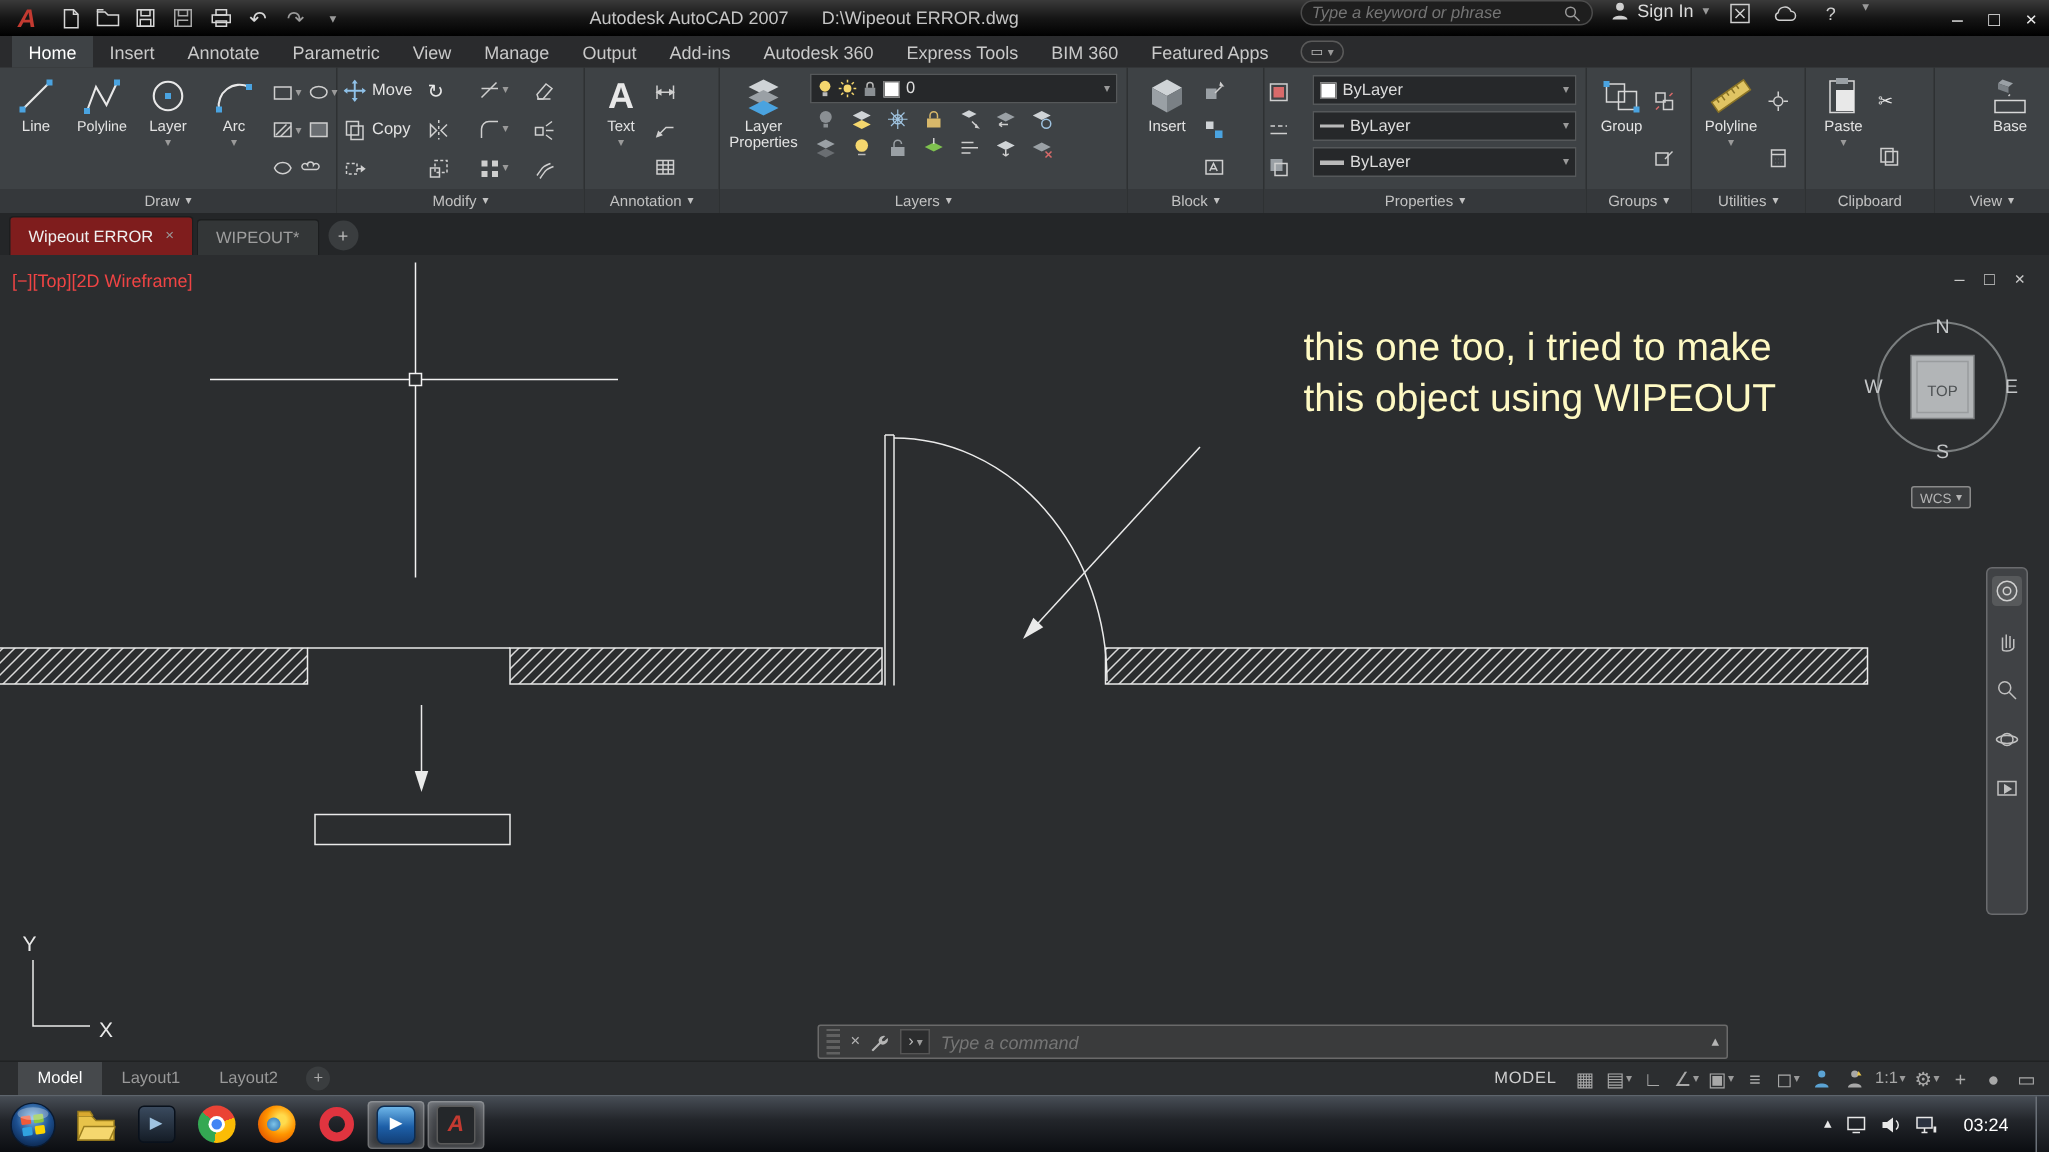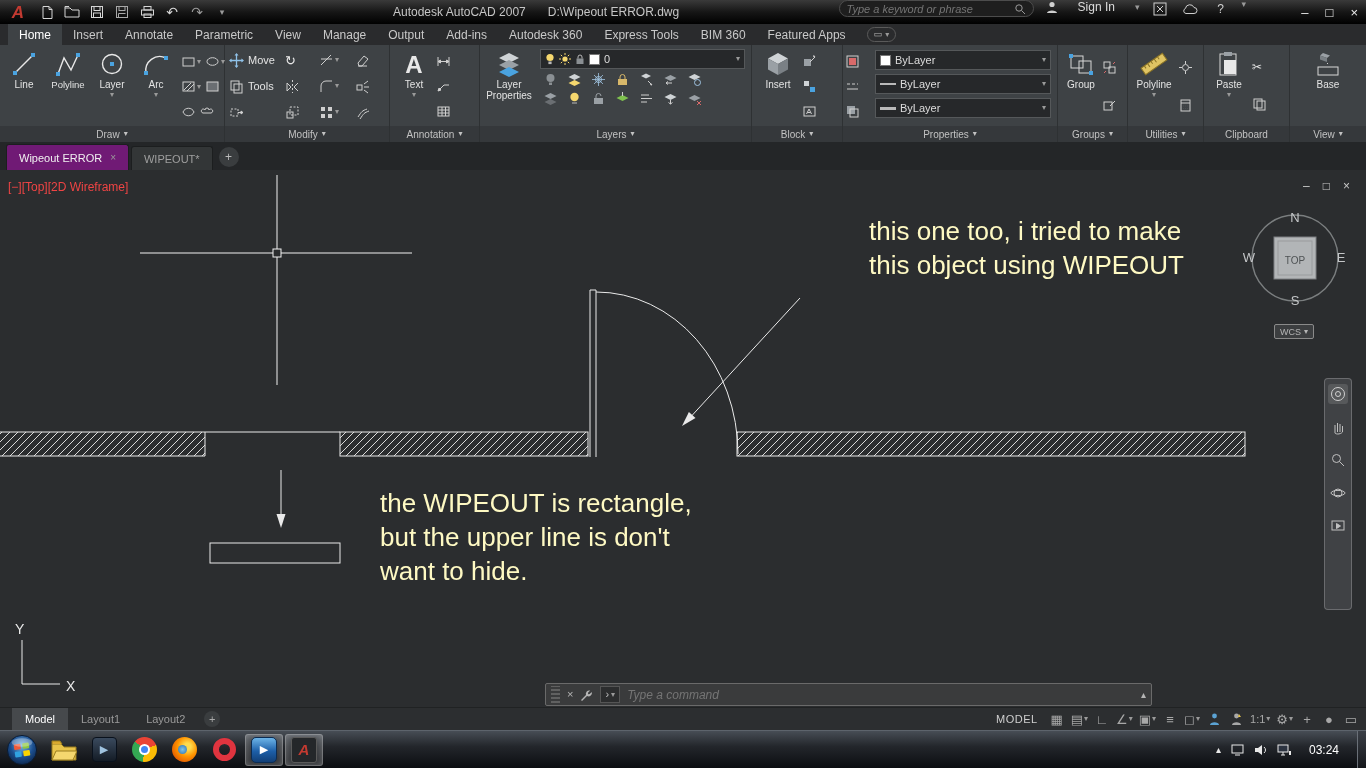--- a/index.html
+++ b/index.html
@@ -10,21 +10,21 @@
 .c-dim{color:#9a9a9a}.c-blue{color:#5ba3d4}.c-wh{color:#e8e8e8}.c-cyan{color:#49b8d8}
 
 .titlebar{position:absolute;left:0;top:0;width:1366px;height:24px;background:linear-gradient(#3a3a3a,#161616 50%,#000);display:flex;align-items:center;color:#c9c9c9;font-size:12px}
 .app-logo{width:36px;height:24px;display:flex;align-items:center;justify-content:center;font-weight:bold;font-style:italic;font-size:17px;color:#c33a31}
 .qat{display:flex;align-items:center;gap:7px;margin-left:2px}
 .qbtn{width:18px;height:18px;display:flex;align-items:center;justify-content:center;color:#d6d6d6}
 .title-text{position:absolute;left:393px;top:0;height:24px;display:flex;align-items:center;gap:22px;color:#c6c6c6}
 .tb-right{position:absolute;right:120px;top:0;height:24px;display:flex;align-items:flex-start;gap:12px}
 .searchbox{width:195px;height:17px;background:#1e1e1e;border:1px solid #4c4c4c;border-radius:9px;display:flex;align-items:center;padding:0 7px;gap:5px}
 .searchbox input{flex:1;min-width:0;background:transparent;border:none;outline:none;color:#a8a8a8;font-size:11px;font-style:italic;font-family:"Liberation Sans",sans-serif}
-.signin{display:flex;align-items:center;gap:20px;color:#dcdcdc}
+.signin{display:flex;align-items:center;gap:6px;color:#dcdcdc}
 .tb-ico{width:18px;height:18px;display:flex;align-items:center;justify-content:center;color:#cfcfcf}
 .win-controls{position:absolute;right:8px;top:0;height:24px;display:flex;align-items:center;gap:17px;color:#eee;font-size:13px}
 .wc{cursor:default}
 
 .rtabs{position:absolute;left:0;top:24px;width:1366px;height:21px;background:#2a2b2d;display:flex;align-items:stretch;padding-left:8px;font-size:12px;color:#c9c9c9}
 .rtab{padding:0 11px;display:flex;align-items:center}
 .rtab.active{background:#3e4245;color:#fff}
 .ribbon-opt{margin-left:10px;align-self:center;height:15px;border:1px solid #5a5a5a;border-radius:8px;display:flex;align-items:center;gap:3px;padding:0 6px;color:#bbb}
 
 .ribbon{position:absolute;left:0;top:45px;width:1366px;height:97px;background:#3e4245;display:flex}
@@ -40,21 +40,21 @@
 .hbtn{display:flex;align-items:center;gap:4px;font-size:11px;color:#e3e3e3;padding-left:2px}
 .mgrid{display:grid;grid-template-columns:58px 34px 36px 34px;grid-template-rows:26px 26px 26px;align-items:center}
 .combo{background:#26282a;border:1px solid #55585a;height:20px;display:flex;align-items:center;font-size:11px;color:#ddd;padding:0 4px;gap:4px}
 .swatch{width:11px;height:11px;background:#fff;border:1px solid #777;flex:none}
 .linesample{width:16px;height:2px;background:#b9b9b9;flex:none}
 .spacer{flex:1}
 .layrows{display:flex;flex-direction:column;gap:4px;padding-top:3px}
 
 .ftabs{position:absolute;left:0;top:142px;width:1366px;height:28px;background:#242628;display:flex;align-items:flex-end;padding-left:6px;gap:2px}
 .ftab{height:24px;display:flex;align-items:center;gap:8px;padding:0 12px;background:#333637;color:#9f9f9f;font-size:11px;border:1px solid #1c1e1f;border-bottom:none;border-radius:3px 3px 0 0}
-.ftab.active{background:#701a75;color:#f0f0f0;height:26px}
+.ftab.active{background:#7f1d1d;color:#f0f0f0;height:26px}
 .ftab-plus{height:20px;width:20px;margin-left:4px;margin-bottom:3px;border-radius:10px;background:#3a3d3f;color:#bbb;display:flex;align-items:center;justify-content:center}
 
 .viewport{position:absolute;left:0;top:170px;width:1366px;height:537px;background:#2b2d2f;overflow:hidden}
 .draw-svg{position:absolute;left:0;top:0}
 .vp-label{position:absolute;left:8px;top:10px;color:#ef4444;font-size:12px}
 .vp-wincontrols{position:absolute;right:16px;top:9px;display:flex;gap:13px;color:#c9c9c9;font-size:12px}
 .note{position:absolute;color:#fef9c3;font-size:26px;line-height:34px;white-space:nowrap}
 .n1{left:869px;top:44px}
 .n2{left:380px;top:316px}
 .n3{left:378px;top:449px}
@@ -327,21 +327,21 @@
             <svg class="mico" viewBox="0 0 15 15" fill="none" stroke="#cfcfcf">
               <path d="M3 10l6-7 4 3-6 7H4z"></path>
               <path d="M3 13h9"></path>
             </svg>
           </div>
         <div class="hbtn">
           <svg class="mico" viewBox="0 0 15 15" fill="none" stroke="#cfcfcf">
               <rect x="2" y="2" width="8" height="9"></rect>
               <rect x="5" y="5" width="8" height="9"></rect>
             </svg>
-          <span>Tools</span>
+          <span>Copy</span>
         </div>
         <div class="mini">
             <svg class="mico" viewBox="0 0 15 15" fill="none" stroke="#cfcfcf">
               <path d="M7.5 1v13" stroke-dasharray="2 2"></path>
               <path d="M2 4l4 4-4 4zM13 4l-4 4 4 4"></path>
             </svg>
           </div>
         <div class="mini">
             <svg class="mico" viewBox="0 0 15 15" fill="none" stroke="#cfcfcf">
               <path d="M2 13V7a5 5 0 0 1 5-5h6"></path>
@@ -731,21 +731,21 @@
               </svg>
             </div>
         </div>
       </div>
       <div class="plabel">
           <span>Clipboard</span>
         </div>
     </div>
 
     <div class="panel" style="width:76px;border-right:none">
-      <div class="pbody" style="justify-content:center">
+      <div class="pbody" style="justify-content:flex-end">
         <div class="bigbtn" style="width:48px">
           <span class="bicon">
               <svg width="28" height="28" viewBox="0 0 28 28" fill="none" stroke="#d8d8d8">
                 <path d="M9 3l7 2.5L13 8 6 5.5z" fill="#9aa0a5" stroke="none"></path>
                 <path d="M6 5.5L13 8v4L6 9.5z" fill="#7a8085" stroke="none"></path>
                 <path d="M14 13l-1 1" stroke="#cfcfcf"></path>
                 <rect x="4" y="17" width="20" height="8"></rect>
               </svg>
             </span>
           <span>Base</span>
@@ -817,25 +817,20 @@
     <div class="vp-wincontrols">
       <span>–</span>
       <span>□</span>
       <span>×</span>
     </div>
 
     <div class="note n1">
       <div>this one too, i tried to make</div>
       <div>this object using WIPEOUT</div>
     </div>
-    <div class="note n2">
-      <div>the WIPEOUT is rectangle,</div>
-      <div>but the upper line is don't</div>
-      <div>want to hide.</div>
-    </div>
 
     <div class="viewcube">
       <svg width="104" height="104" viewBox="0 0 104 104">
         <circle cx="52" cy="52" r="43" fill="none" stroke="#8f9294" stroke-width="1.4" opacity=".8"></circle>
         <rect x="31" y="31" width="42" height="42" fill="#b2b5b7" stroke="#7c7f81"></rect>
         <rect x="35" y="35" width="34" height="34" fill="none" stroke="#999c9e"></rect>
         <text x="52" y="58" text-anchor="middle" font-size="10" fill="#4e5254" font-family="Liberation Sans, sans-serif">TOP</text>
         <text x="52" y="16" text-anchor="middle" font-size="13" fill="#c4c6c8" font-family="Liberation Sans, sans-serif">N</text>
         <text x="52" y="99" text-anchor="middle" font-size="13" fill="#c4c6c8" font-family="Liberation Sans, sans-serif">S</text>
         <text x="6" y="56" text-anchor="middle" font-size="13" fill="#c4c6c8" font-family="Liberation Sans, sans-serif">W</text>

